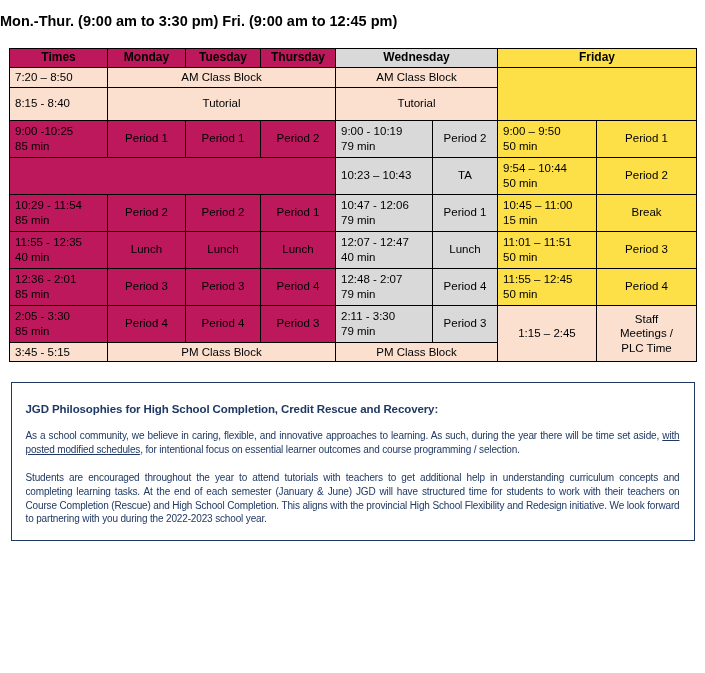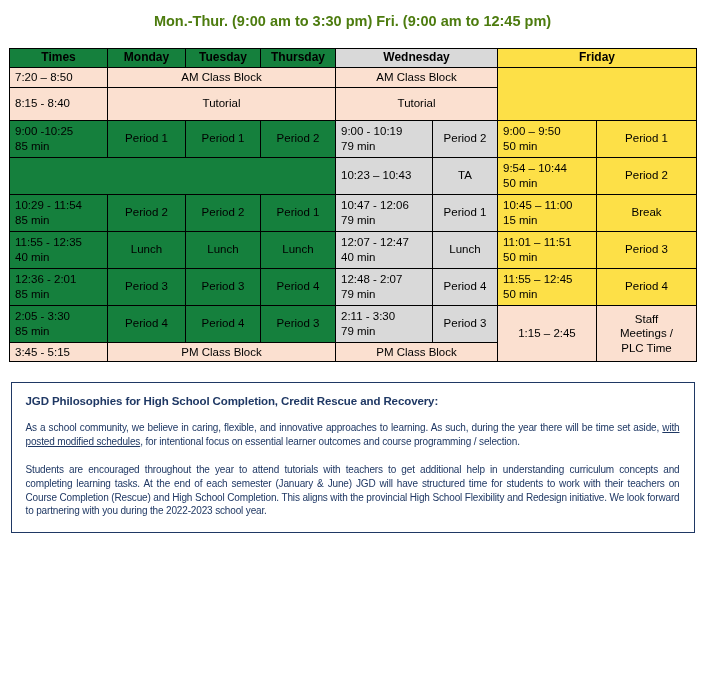--- a/index.html
+++ b/index.html
@@ -26,24 +26,24 @@
     text-align: center;
     font-weight: bold;
     font-size: 17px;
     font-variant: small-caps;
     letter-spacing: 0.4px;
     color: #0d0d0d;
     margin: 0;
     padding-top: 9px;
   }
   .subtitle {
-    text-align: center;
+    text-align: left;
     font-weight: bold;
     font-size: 14.5px;
-    color: #4d7c0f;
+    color: #000000;
     margin: 0;
     padding-top: 13px;
   }
 
   
   .table-wrap {
     margin: 0 auto;
     padding-top: 19px;
     width: 687px;
   }
@@ -62,38 +62,38 @@
     line-height: 1.28;
     box-sizing: border-box;
   }
   table.sched th {
     font-weight: bold;
     text-align: center;
     font-size: 12px;
     height: 19px;
     padding: 1px 4px;
   }
-  .c-blue   { background: #15803d; }
+  .c-blue   { background: #be185d; }
   .c-peach  { background: #FBE0D0; }
   .c-grey   { background: #D9D9D9; }
   .c-green  { background: #fde047; }
   .ctr { text-align: center; }
   .lft { text-align: left; }
   .r-tall { height: 37px; }
   .r-short { height: 18px; }
   .r-mid { height: 33px; }
   .nowrapish { white-space: pre-line; }
 
   
   .note-box {
     margin: 20px auto 0 auto;
     width: 684px;
     border: 1px solid #1F3864;
     box-sizing: border-box;
-    padding: 12px 14px 14px 14px;
+    padding: 20px 14px 14px 14px;
     color: #1F3864;
   }
   .note-heading {
     font-weight: bold;
     font-size: 11.5px;
     margin: 0 0 14px 0;
     letter-spacing: -0.1px;
   }
   .note-para {
     font-size: 10px;

